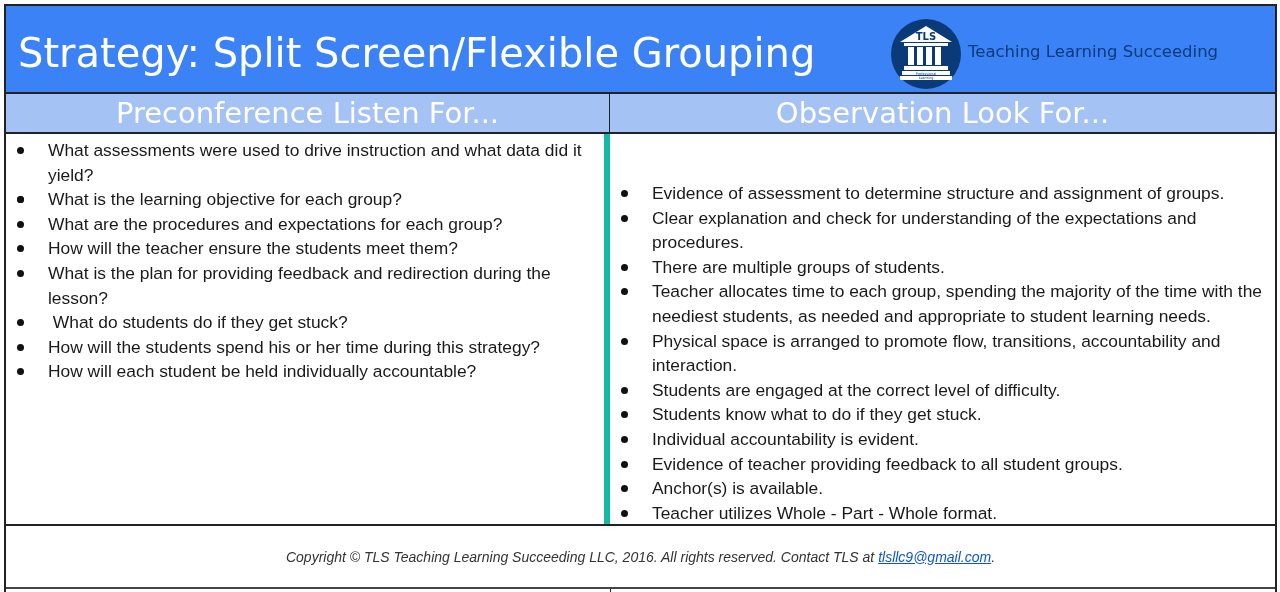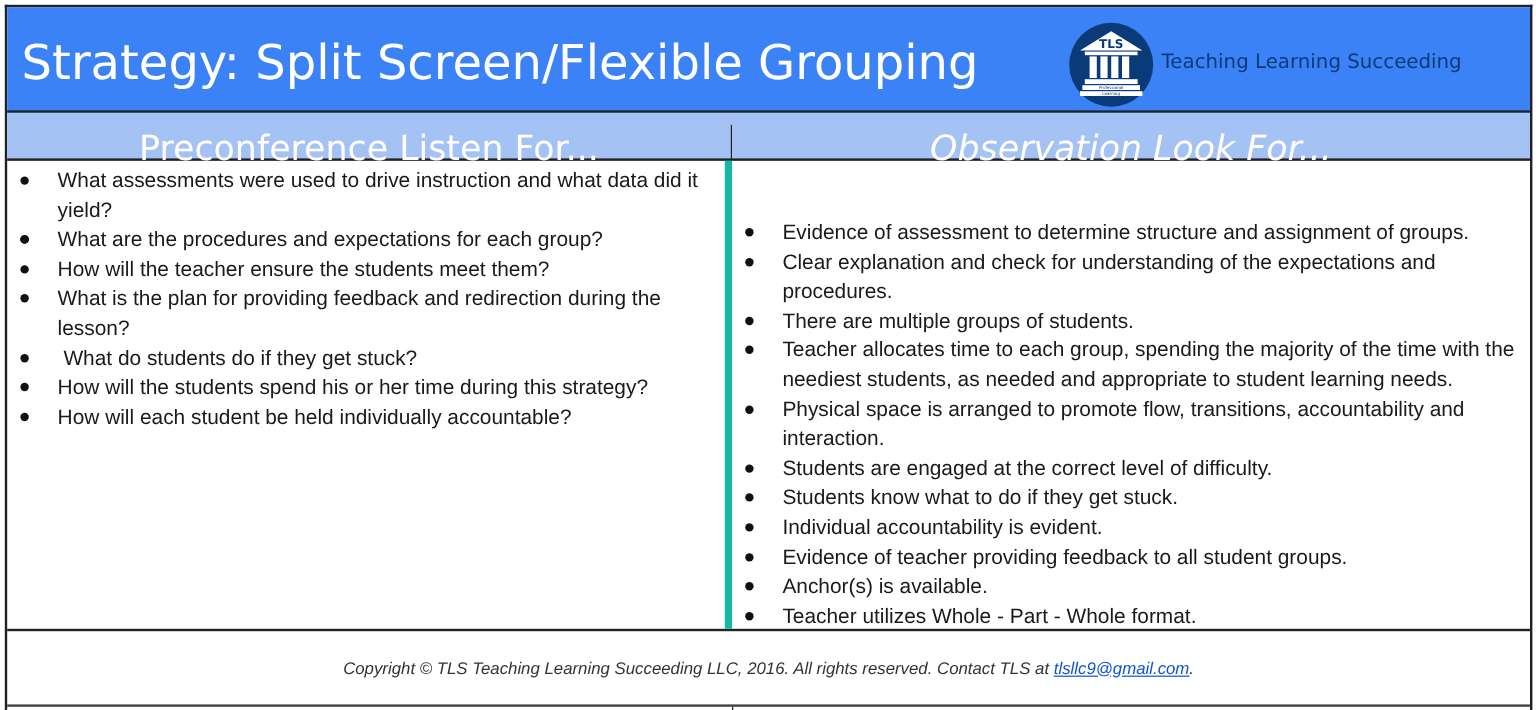--- a/index.html
+++ b/index.html
@@ -26,24 +26,24 @@
     position: absolute; left: 962px; top: 36px;
     font-family: "DejaVu Sans", sans-serif; font-size: 16.5px; color: #0b3a78; white-space: nowrap;
   }
 
   .sub-row {
     position: absolute; left: 0; top: 88px; width: 100%; height: 40px;
     background: #a4c2f4; border-bottom: 2px solid #222;
   }
   .sub-cell {
     position: absolute; top: 0; height: 38px; display: flex; align-items: center; justify-content: center;
-    font-family: "DejaVu Sans", sans-serif; font-size: 29px; color: #ffffff; white-space: nowrap; margin-top: 10px;
+    font-family: "DejaVu Sans", sans-serif; font-size: 29px; color: #ffffff; white-space: nowrap;
   }
   .sub-left { left: 0; width: 604px; border-right: 1px solid #222; }
-  .sub-right { left: 604px; width: 665px; font-style: italic; }
+  .sub-right { left: 604px; width: 665px; }
 
   .body-row {
     position: absolute; left: 0; top: 128px; width: 100%; height: 392px;
     border-bottom: 2px solid #222;
   }
   .col {
     position: absolute; top: 0; height: 390px; padding-top: 4px;
   }
   .col-left { left: 0; width: 604px; border-right: 6px solid #14b8a6; }
   .col-right { left: 604px; width: 665px; margin-top: 43px; }
@@ -102,21 +102,21 @@
   <div class="sub-row">
     <div class="sub-cell sub-left">Preconference Listen For...</div>
     <div class="sub-cell sub-right">Observation Look For...</div>
   </div>
 
   <div class="body-row">
     <div class="col col-left">
       <ul class="bullets">
         <li><span class="dot"></span><span>What assessments were used to drive instruction and what data did it yield?</span></li>
         <li><span class="dot"></span></li>
-        <li><span class="dot"></span></li>
+        <li><span class="dot"></span><span>What is the learning objective for each group?</span></li>
         <li><span class="dot"></span><span>What are the procedures and expectations for each group?</span></li>
         <li><span class="dot"></span><span>How will the teacher ensure the students meet them?</span></li>
         <li><span class="dot"></span><span>What is the plan for providing feedback and redirection during the lesson?</span></li>
         <li><span class="dot"></span><span style="white-space:pre"> What do students do if they get stuck?</span></li>
         <li><span class="dot"></span><span>How will the students spend his or her time during this strategy?</span></li>
         <li><span class="dot"></span><span>How will each student be held individually accountable?</span></li>
       </ul>
     </div>
     <div class="col col-right">
       <ul class="bullets">

